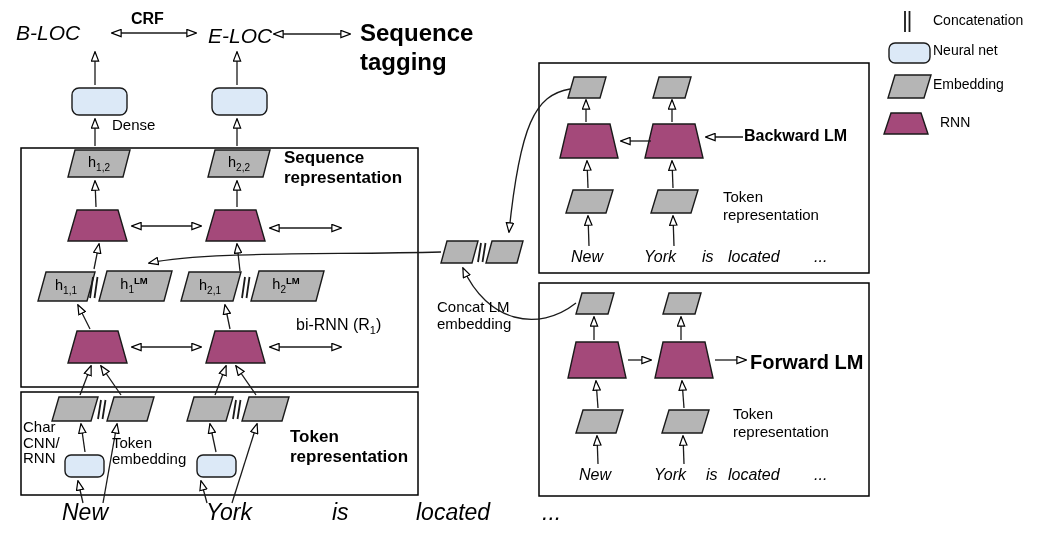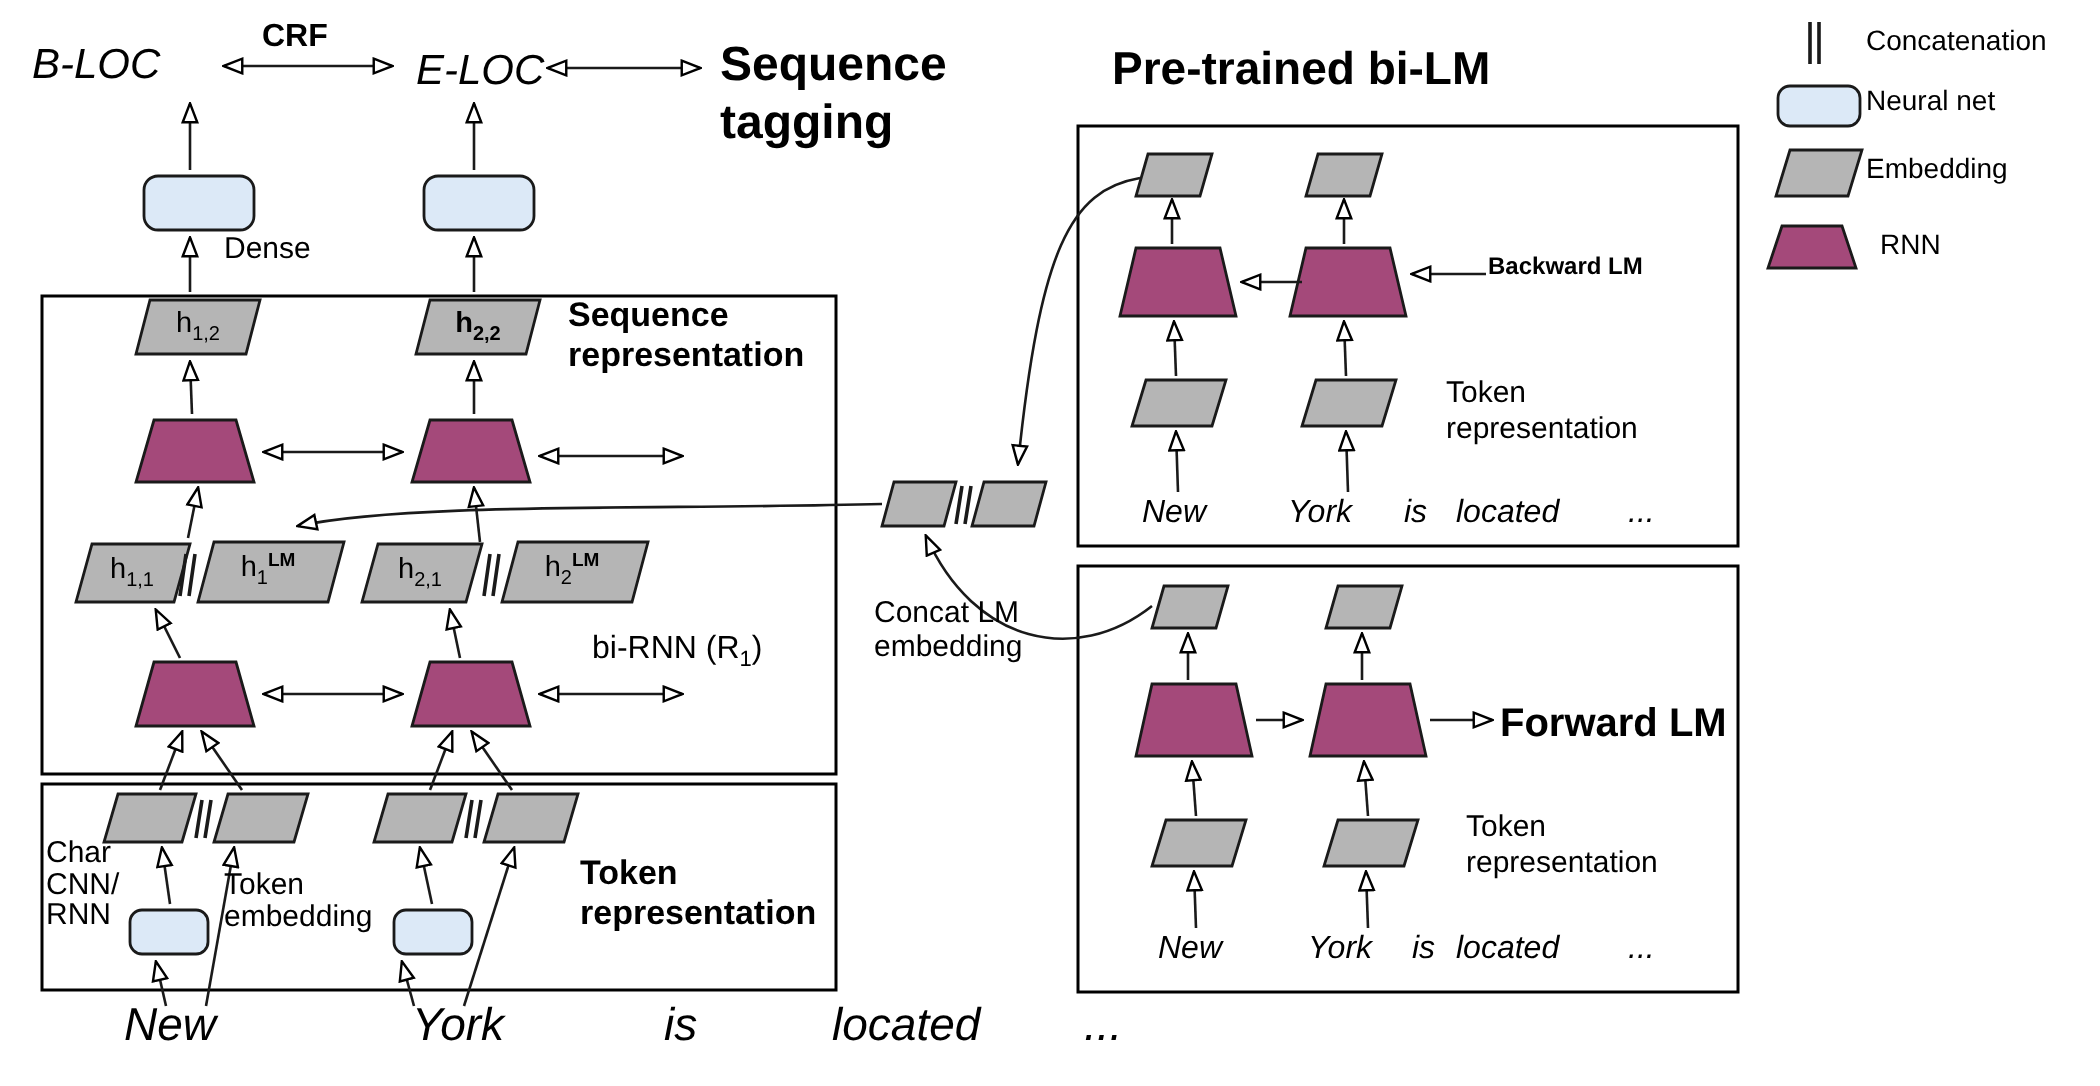--- a/index.html
+++ b/index.html
@@ -152,21 +152,21 @@
 <div class="lbl it" style="left:16px;top:21px;font-size:21px;">B-LOC</div>
 <div class="lbl b" style="left:131px;top:10px;font-size:16px;">CRF</div>
 <div class="lbl it" style="left:208px;top:24px;font-size:21px;">E-LOC</div>
 <div class="lbl b" style="left:360px;top:18px;font-size:24px;line-height:29px;">Sequence
 tagging</div>
 <div class="lbl" style="left:112px;top:117px;font-size:15px;">Dense</div>
 
 <div class="lbl b" style="left:284px;top:148px;font-size:17px;line-height:20px;">Sequence
 representation</div>
 <div class="lbl hlbl" style="left:70px;top:154px;width:58px;"><span>h</span><span class="sb">1,2</span></div>
-<div class="lbl hlbl" style="left:210px;top:154px;width:58px;font-weight:bold;"><span>h</span><span class="sb">2,2</span></div>
+<div class="lbl hlbl" style="left:210px;top:154px;width:58px;"><span>h</span><span class="sb">2,2</span></div>
 <div class="lbl hlbl" style="left:40px;top:277px;width:52px;"><span>h</span><span class="sb">1,1</span></div>
 <div class="lbl hlbl" style="left:101px;top:276px;width:66px;"><span>h</span><span class="sb">1</span><span class="sp">LM</span></div>
 <div class="lbl hlbl" style="left:183px;top:277px;width:54px;"><span>h</span><span class="sb">2,1</span></div>
 <div class="lbl hlbl" style="left:253px;top:276px;width:66px;"><span>h</span><span class="sb">2</span><span class="sp">LM</span></div>
 <div class="lbl" style="left:296px;top:316px;font-size:16px;"><span>bi-RNN (R</span><span class="sub2">1</span><span>)</span></div>
 
 <div class="lbl" style="left:23px;top:419px;font-size:15px;line-height:15.5px;">Char
 CNN/
 RNN</div>
 <div class="lbl" style="left:112px;top:435px;font-size:15px;line-height:15.5px;">Token
@@ -176,22 +176,21 @@
 
 <div class="lbl" style="left:437px;top:298px;font-size:15px;line-height:17px;">Concat LM
 embedding</div>
 
 <div class="lbl word-main" style="left:62px;top:500px;">New</div>
 <div class="lbl word-main" style="left:206px;top:500px;">York</div>
 <div class="lbl word-main" style="left:332px;top:500px;">is</div>
 <div class="lbl word-main" style="left:416px;top:500px;">located</div>
 <div class="lbl word-main" style="left:542px;top:500px;">...</div>
 
-<div class="lbl b" style="left:556px;top:22px;font-size:23px;">Pre-trained bi-LM</div>
-<div class="lbl b" style="left:744px;top:127px;font-size:12px;text-align:right;">Backward LM</div>
+<div class="lbl b" style="left:744px;top:127px;font-size:16px;text-align:right;">Backward LM</div>
 <div class="lbl" style="left:723px;top:188px;font-size:15px;line-height:17.5px;">Token
 representation</div>
 <div class="lbl word-sm" style="left:571px;top:248px;">New</div>
 <div class="lbl word-sm" style="left:644px;top:248px;">York</div>
 <div class="lbl word-sm" style="left:702px;top:248px;">is</div>
 <div class="lbl word-sm" style="left:728px;top:248px;">located</div>
 <div class="lbl word-sm" style="left:814px;top:248px;">...</div>
 <div class="lbl b" style="left:750px;top:351px;font-size:20px;">Forward LM</div>
 <div class="lbl" style="left:733px;top:405px;font-size:15px;line-height:17.5px;">Token
 representation</div>

